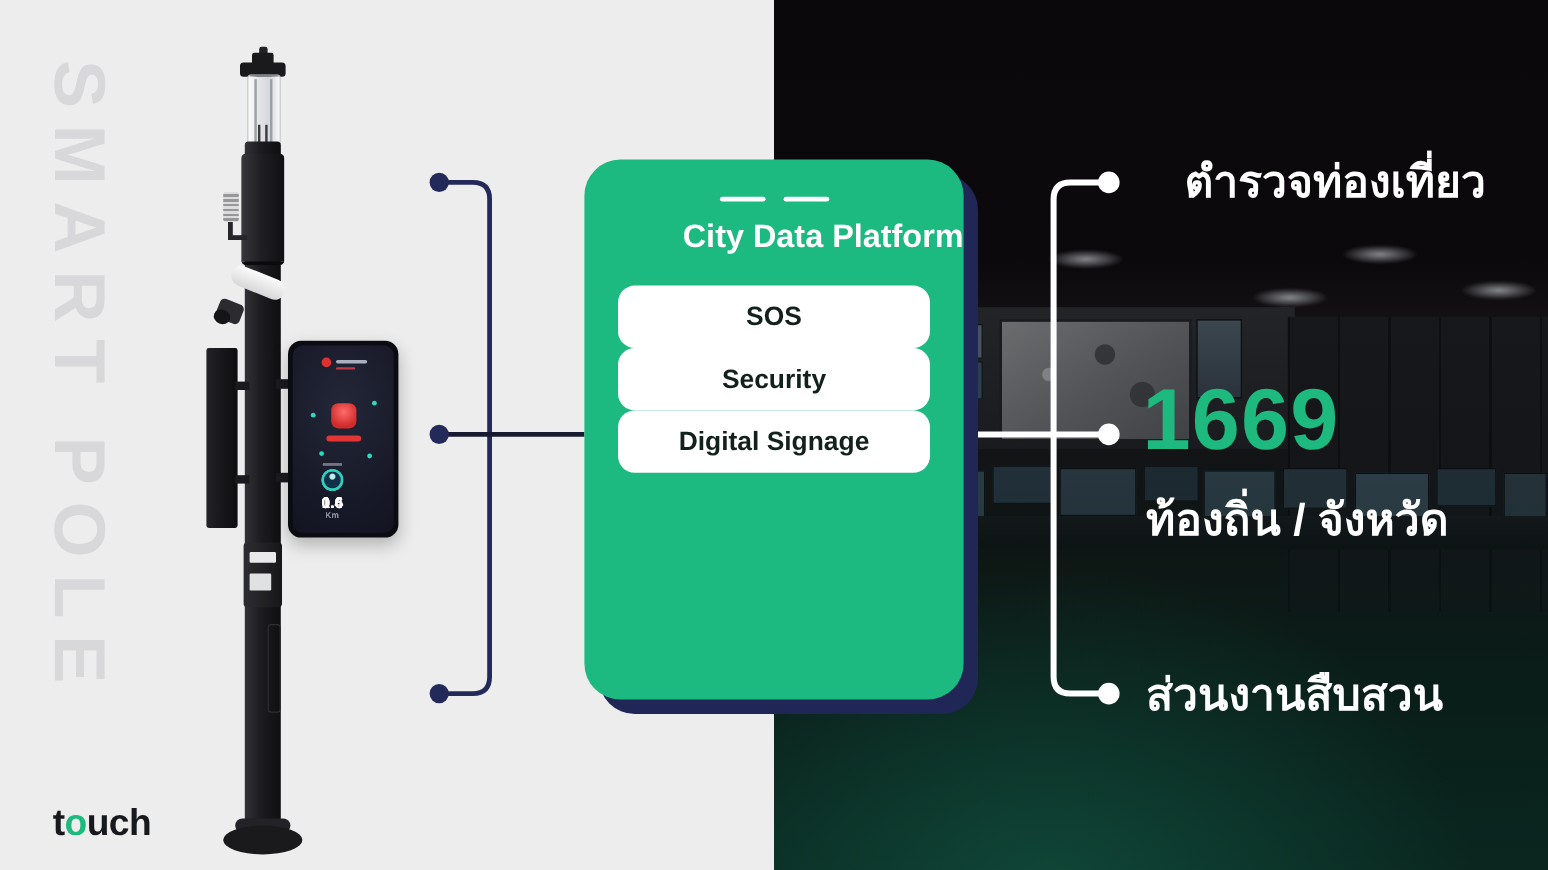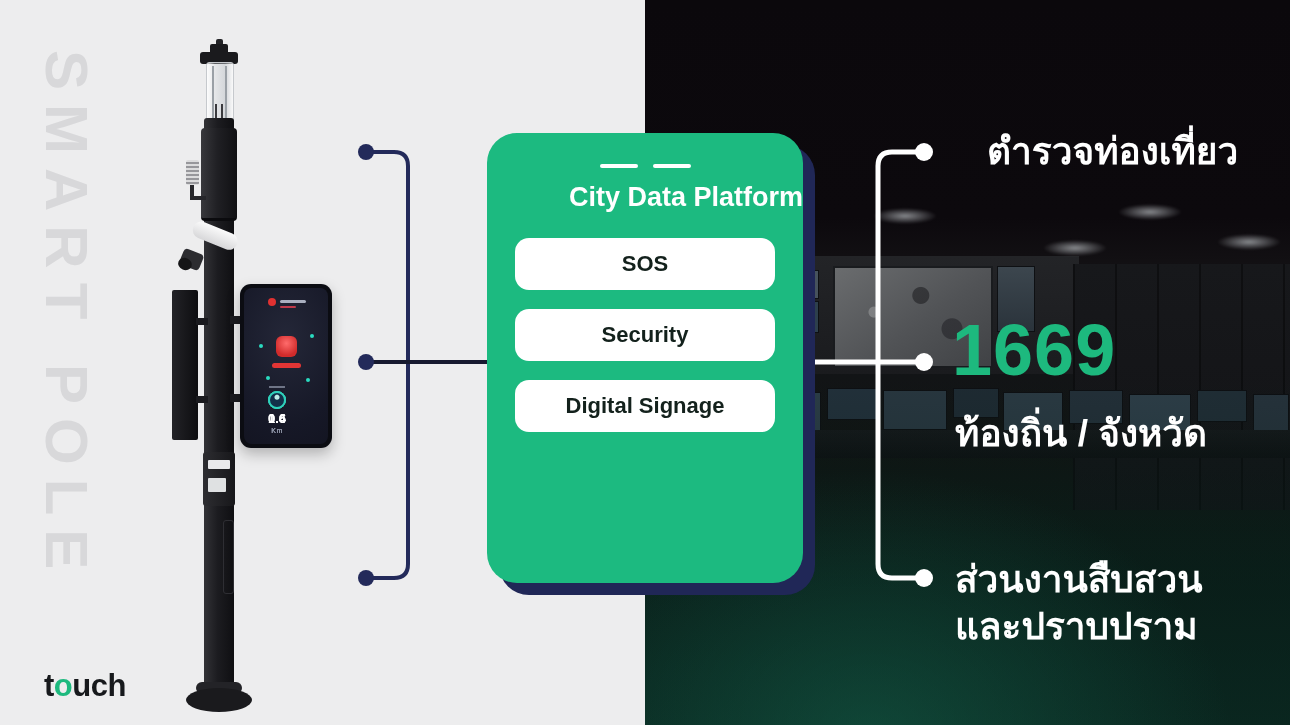--- a/index.html
+++ b/index.html
@@ -100,21 +100,21 @@
   .connectors{position:absolute;left:0;top:0;pointer-events:none;}
 
   
   .card-shadow{position:absolute;left:499px;top:145px;width:316px;height:450px;border-radius:30px;background:#202757;}
   .card{position:absolute;left:487px;top:133px;width:316px;height:450px;border-radius:30px;
         background:#1cba80;text-align:center;}
   .card-title-row{display:flex;align-items:center;justify-content:center;gap:15px;margin-top:31px;}
   .dash{width:38px;height:4px;border-radius:2px;background:#fff;}
   .card-title{font-size:36px;font-weight:800;color:#fff;margin:0;line-height:1.1;}
   .card-subtitle{font-size:27px;font-weight:700;color:#fff;margin:15px 0 0;line-height:1.1;text-align:right;}
-  .btns{margin-top:25px;display:flex;flex-direction:column;align-items:center;gap:19px;}
+  .btns{margin-top:25px;display:flex;flex-direction:column;align-items:center;}
   .btns button{width:260px;height:52px;border:none;border-radius:14px;background:#fff;
         font-family:inherit;font-size:22px;font-weight:700;color:#13211c;cursor:pointer;}
 
   
   .r-item{position:absolute;color:#fff;font-size:37px;font-weight:600;line-height:47px;white-space:nowrap;}
   .r1{left:955px;top:128px;margin-left:32px;}
   .r-num{position:absolute;left:952px;top:314px;font-size:72px;font-weight:800;color:#1db97e;
          letter-spacing:1px;line-height:1;}
   .r2{left:955px;top:410px;}
   .r3{left:955px;top:556px;}
@@ -246,16 +246,15 @@
       <button>Security</button>
       <button>Digital Signage</button>
     </div>
   </div>
 
   <div class="r-item r1">ตำรวจท่องเที่ยว</div>
   <div class="r-num">1669</div>
   <div class="r-item r2">ท้องถิ่น / จังหวัด</div>
   <div class="r-item r3">
     <div>ส่วนงานสืบสวน</div>
-    <div>และปราบปราม</div>
   </div>
 
 </div>
 
 </body></html>

